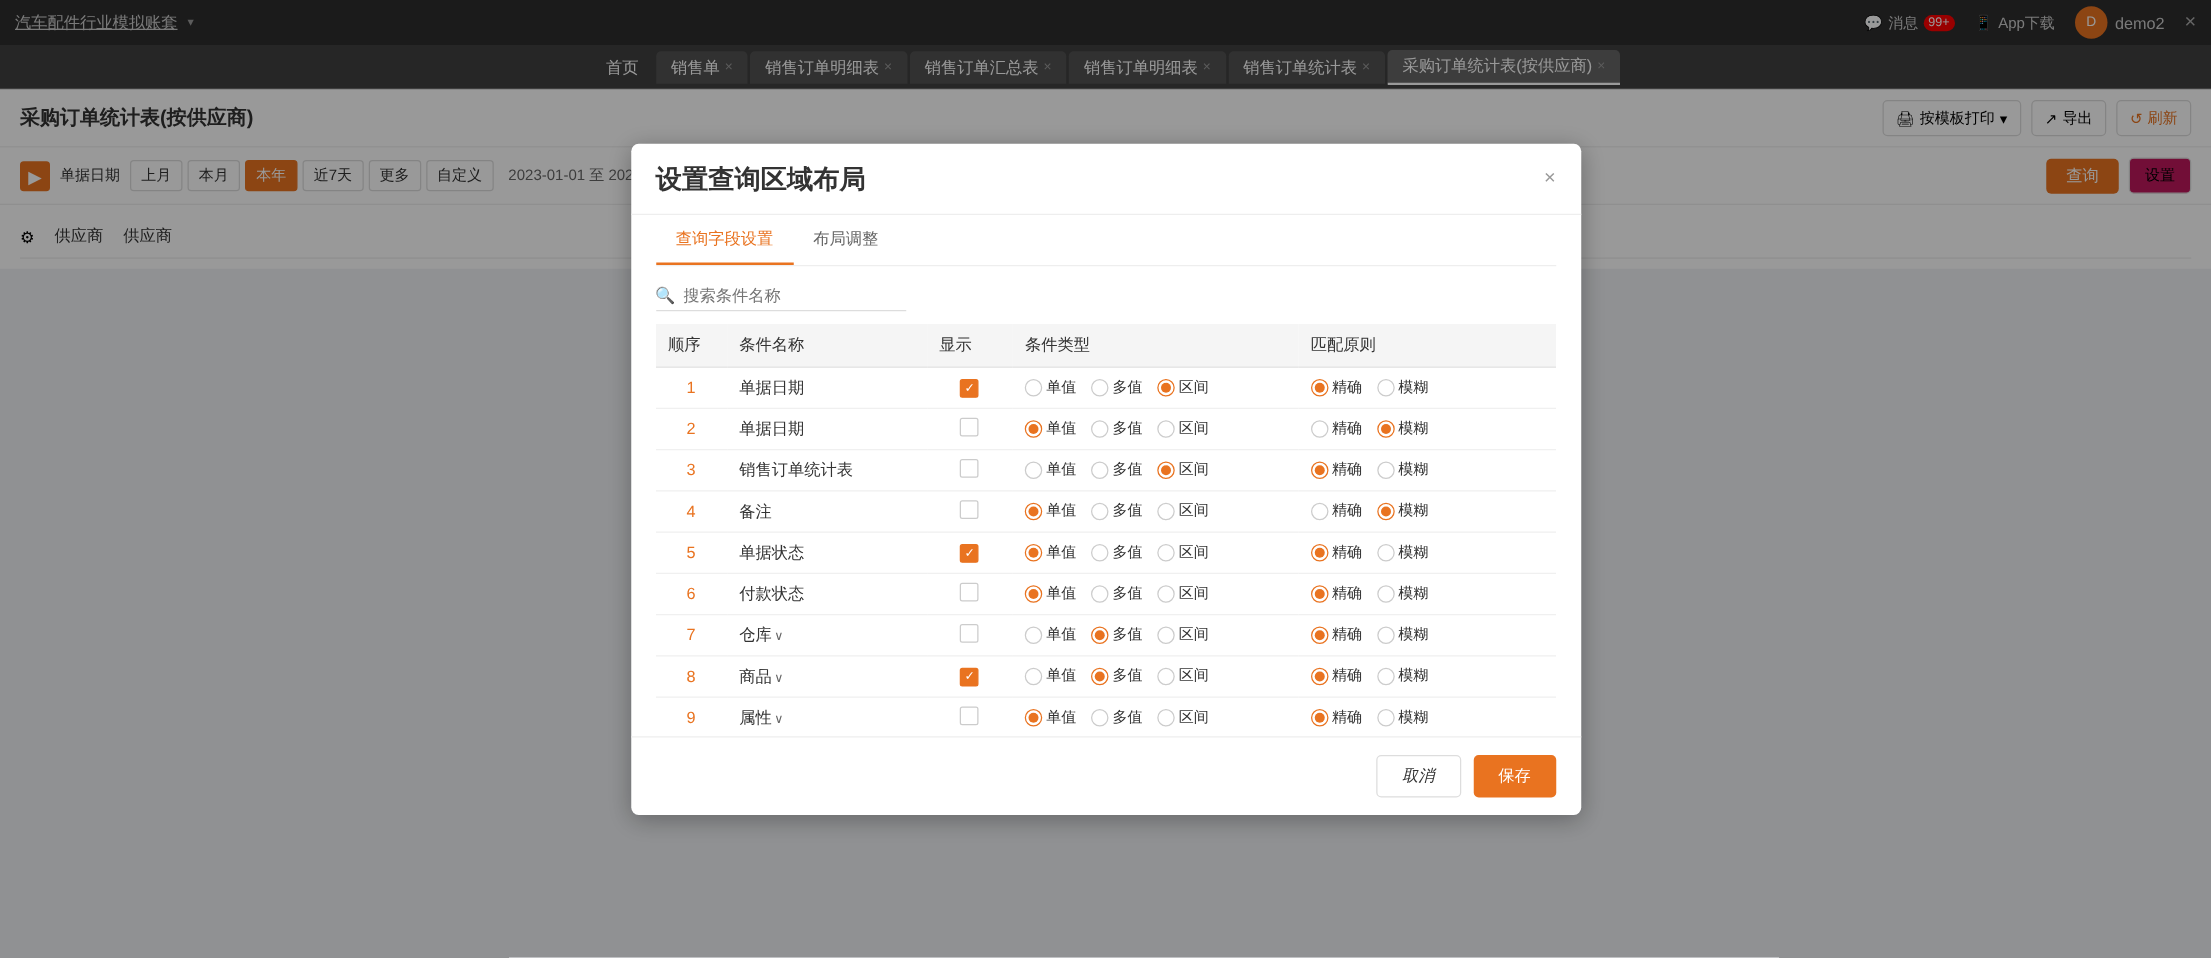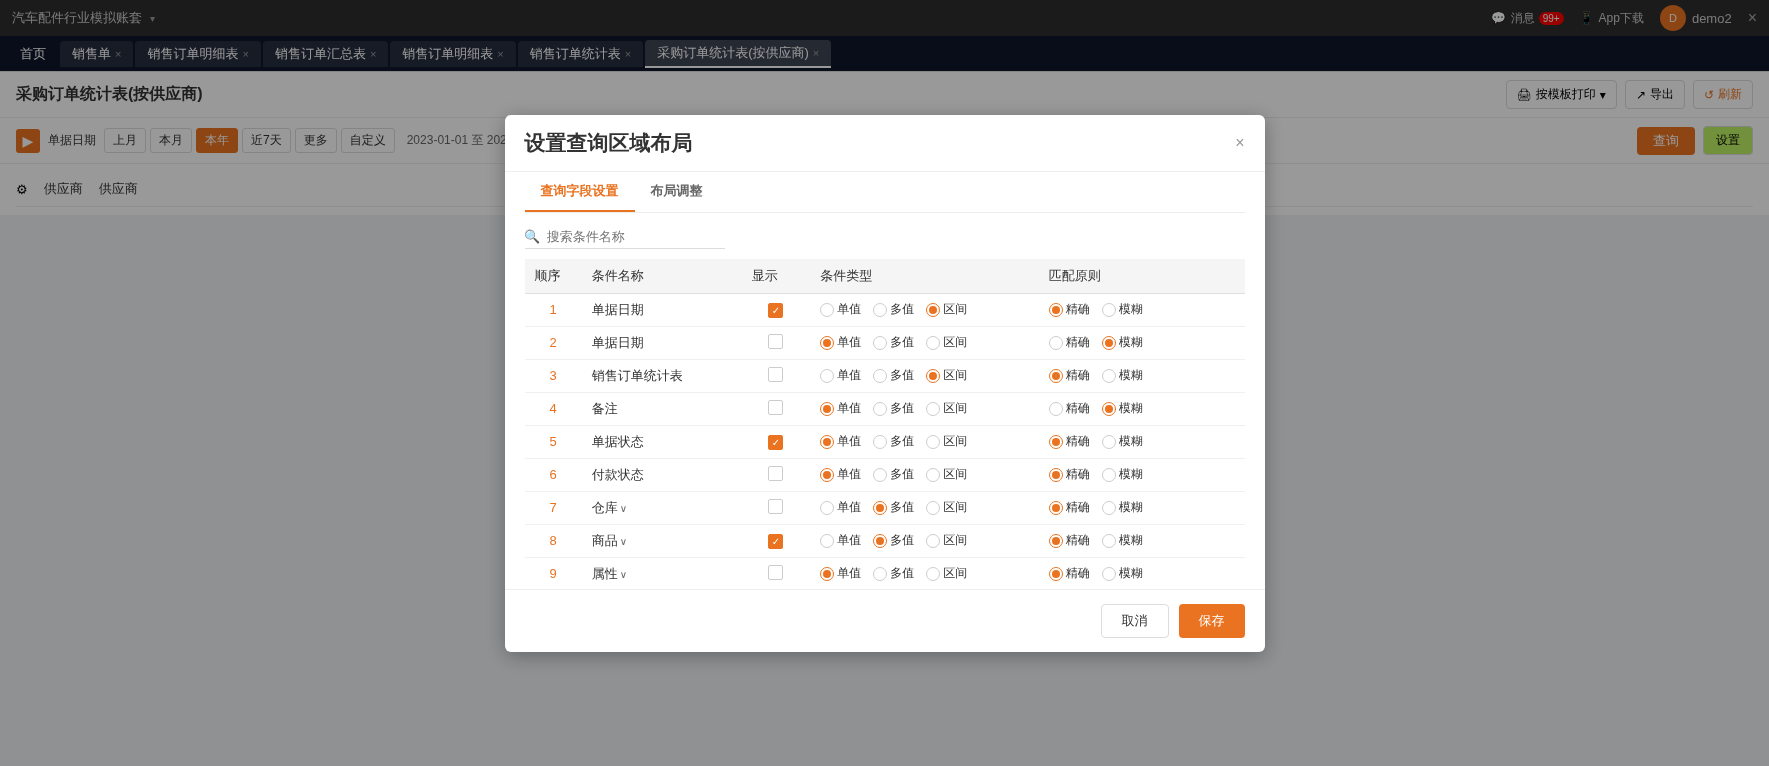--- a/index.html
+++ b/index.html
@@ -66,21 +66,21 @@
       gap: 8px;
       border-bottom: 1px solid #eee;
     }
     .filter-toggle { width: 24px; height: 24px; background: #e97320; color: #fff; border: none; border-radius: 3px; cursor: pointer; display: flex; align-items: center; justify-content: center; font-size: 14px; }
     .filter-label { font-size: 12px; color: #333; }
     .filter-date-btns { display: flex; gap: 4px; }
     .date-btn { padding: 3px 8px; border: 1px solid #ddd; border-radius: 3px; background: #fff; cursor: pointer; font-size: 12px; color: #333; }
     .date-btn.active { background: #e97320; color: #fff; border-color: #e97320; }
     .date-range { font-size: 12px; color: #666; margin-left: 4px; }
     .btn-query { background: #e97320; color: #fff; border: none; padding: 5px 16px; border-radius: 4px; cursor: pointer; font-size: 13px; }
-    .btn-settings { background: #bef264; border: 1px solid #ddd; padding: 5px 12px; border-radius: 4px; cursor: pointer; font-size: 12px; }
+    .btn-settings { background: #be185d; border: 1px solid #ddd; padding: 5px 12px; border-radius: 4px; cursor: pointer; font-size: 12px; }
 
     
     .modal-overlay {
       position: fixed;
       top: 0; left: 0; right: 0; bottom: 0;
       background: rgba(0,0,0,0.4);
       display: flex;
       align-items: center;
       justify-content: center;
       z-index: 1000;
@@ -102,21 +102,21 @@
       justify-content: space-between;
       padding: 14px 20px;
       border-bottom: 1px solid #eee;
     }
     .modal-title { font-size: 21px; font-weight: bold; color: #333; }
     .modal-close { cursor: pointer; color: #999; font-size: 16px; border: none; background: none; }
     .modal-body { flex: 1; overflow: hidden; display: flex; flex-direction: column; padding: 0 20px; }
 
     
     .modal-tabs { display: flex; gap: 0; border-bottom: 1px solid #eee; margin-bottom: 12px; }
-    .modal-tab { padding: 10px 16px; cursor: pointer; font-size: 13px; color: #666; border-bottom: 2px solid transparent; font-weight: bold; }
+    .modal-tab { padding: 10px 16px; cursor: pointer; font-size: 13px; color: #666; border-bottom: 2px solid transparent; }
     .modal-tab.active { color: #e97320; border-bottom: 2px solid #e97320; }
 
     
     .search-box {
       display: flex;
       align-items: center;
       border-bottom: 1px solid #ddd;
       padding: 4px 0;
       margin-bottom: 10px;
       width: 200px;
@@ -177,39 +177,39 @@
     .table-scroll::-webkit-scrollbar-thumb { background: #ccc; border-radius: 3px; }
 
     
     .modal-footer {
       padding: 14px 20px;
       display: flex;
       justify-content: flex-end;
       gap: 10px;
       border-top: 1px solid #eee;
     }
-    .btn-cancel { border: 1px solid #ddd; background: #fff; padding: 7px 20px; border-radius: 4px; cursor: pointer; font-size: 13px; color: #333; }
+    .btn-cancel { border: 1px solid #ddd; background: #fff; padding: 7px 20px; border-radius: 4px; cursor: pointer; font-size: 13px; color: #333; font-style: italic; }
     .btn-save { background: #e97320; color: #fff; border: none; padding: 7px 20px; border-radius: 4px; cursor: pointer; font-size: 13px; }
 
     
     .bg-page {
       background: #f0f2f5;
       position: fixed;
       top: 0; left: 0; right: 0; bottom: 0;
       z-index: 0;
     }
   </style>
 </head>
 <body>
 
 <div class="bg-page"></div>
 
 <div class="top-nav" style="position:relative;z-index:1;">
   <div class="top-nav-left">
-    <span style="font-size:13px;color:#ccc;">汽车配件行业模拟账套</span>
+    <span style="font-size:13px;color:#ccc;text-decoration:underline;">汽车配件行业模拟账套</span>
     <span style="color:#999;font-size:10px;">▾</span>
   </div>
   <div class="top-nav-right">
     <div class="notif">
       <span>💬</span>
       <span>消息</span>
       <span class="badge-red">99+</span>
     </div>
     <div class="notif">
       <span>📱</span>
@@ -218,21 +218,21 @@
     <div style="display:flex;align-items:center;gap:6px;">
       <div class="avatar-circle">
         <span>D</span>
       </div>
       <span style="color:#ccc;font-size:13px;">demo2</span>
     </div>
     <span class="close-x">×</span>
   </div>
 </div>
 
-<div class="tab-bar" style="position:relative;z-index:1;background:#0f172a;">
+<div class="tab-bar" style="position:relative;z-index:1;background:#404040;justify-content:center;">
   <div class="tab-item" style="color:#fff;background:transparent;">
     <span>首页</span>
   </div>
   <div class="tab-item" style="color:#fff;background:rgba(255,255,255,0.1);">
     <span>销售单</span>
     <span class="tab-close">×</span>
   </div>
   <div class="tab-item" style="color:#fff;background:rgba(255,255,255,0.1);">
     <span>销售订单明细表</span>
     <span class="tab-close">×</span>

